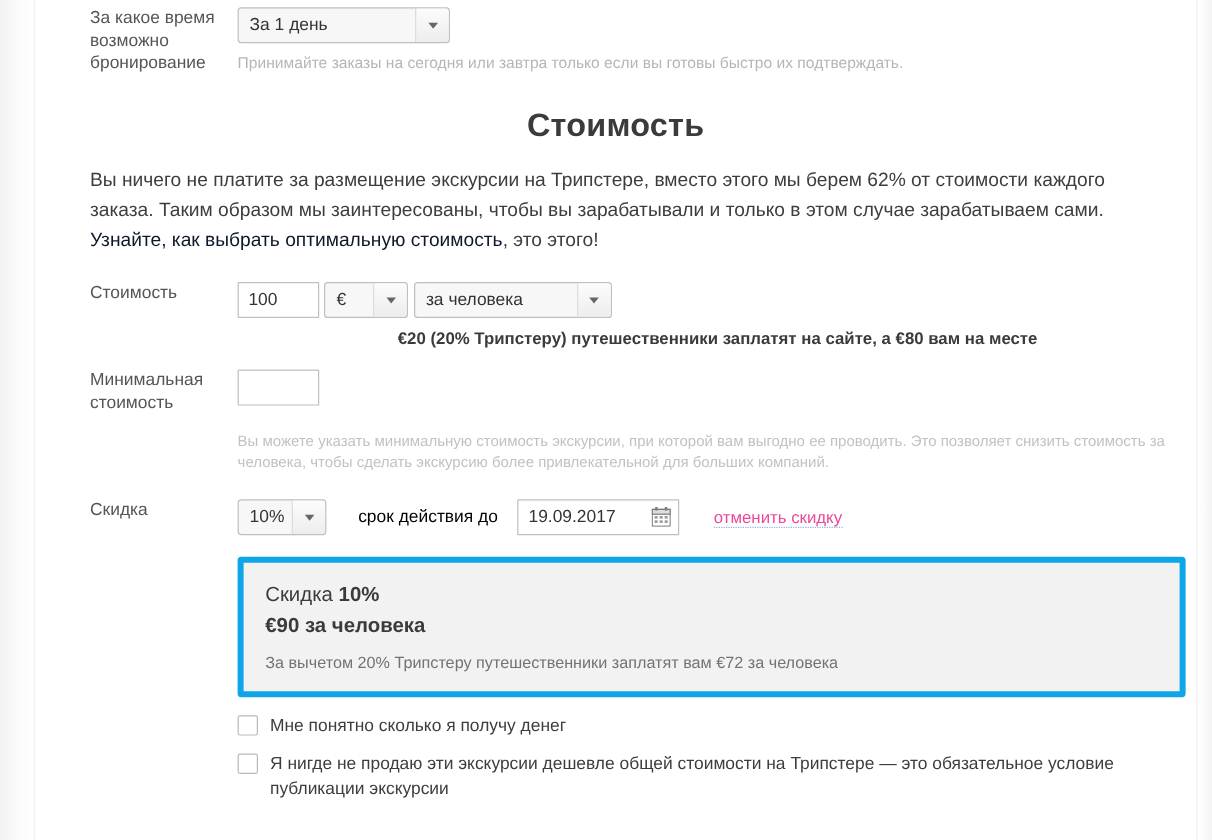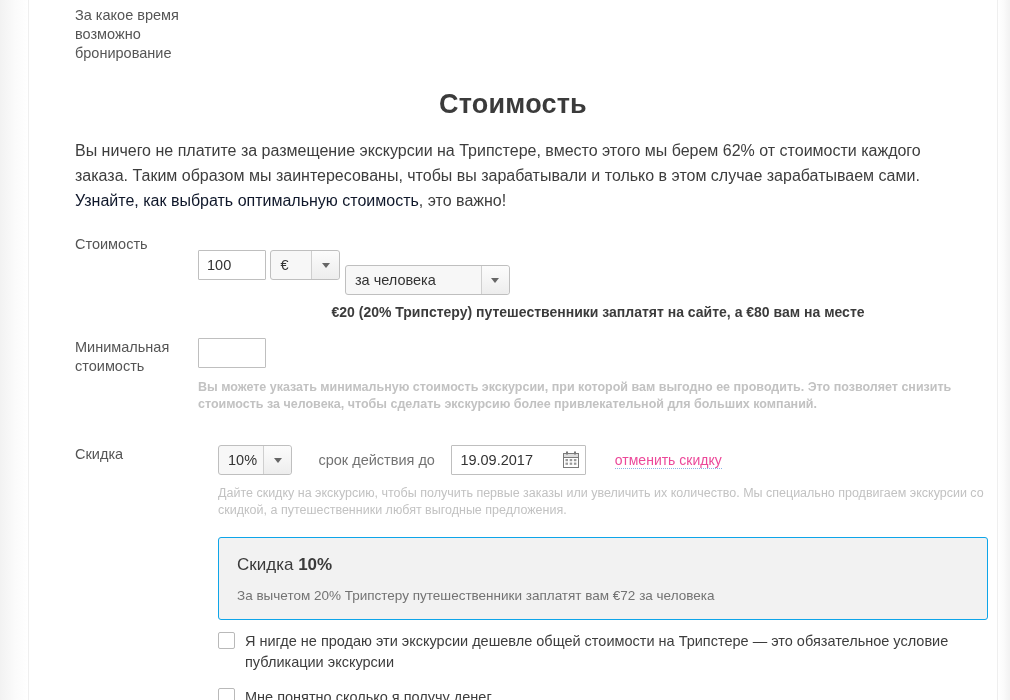--- a/index.html
+++ b/index.html
@@ -152,45 +152,44 @@
   }
   .intro a {
     color: #0f172a;
     text-decoration: none;
   }
 
   
   .price-row { margin-top: 22px; }
   .price-input { width: 68px; }
   .sel-currency { width: 70px; }
-  .sel-per { width: 165px; margin-top: 30px; }
+  .sel-per { width: 165px; }
   .price-note {
     margin-top: 9px;
     font-size: 14px;
     font-weight: bold;
     color: #3b3b3b;
     text-align: center;
   }
 
   
   .minprice-row { margin-top: 18px; }
   .min-input { width: 68px; }
   .min-hint {
-    margin-top: 11px;
+    margin-top: 22px;
     padding-right: 20px;
-    font-weight: bold;
-  }
-
-  
-  .discount-row { margin-top: 32px; gap: 20px; }
+  }
+
+  
+  .discount-row { margin-top: 22px; }
   .sel-discount { width: 74px; }
   .until-label {
     display: inline-block;
     font-size: 14.5px;
-    color: #737373;
+    color: #000000;
     margin: 0 12px 0 22px;
     vertical-align: middle;
   }
   .date-wrap {
     position: relative;
     display: inline-block;
     vertical-align: middle;
   }
   .date-input {
     width: 135px;
@@ -217,21 +216,21 @@
   .discount-hint {
     margin-top: 10px;
     padding-right: 10px;
   }
 
   
   .summary {
     margin-top: 18px;
     margin-right: 10px;
     background: #f2f2f2;
-    border: 1px solid #0ea5e9;
+    border: 5px solid #0ea5e9;
     border-radius: 3px;
     padding: 14px 18px 16px 18px;
   }
   .summary .line1 {
     font-size: 17px;
     color: #3b3b3b;
     line-height: 25px;
   }
   .summary .line1 b { font-weight: bold; }
   .summary .line2 {
@@ -276,26 +275,33 @@
 <body>
 
 <div class="page">
   <div class="gutter-left"></div>
   <div class="gutter-right"></div>
 
   <div class="content">
 
     <div class="row top-row">
       <div class="label-col">За какое время возможно бронирование</div>
+      <div class="field-col">
+        <div class="select sel-time">
+          <span class="sel-text">За 1 день</span>
+          <span class="sel-arrow"></span>
+        </div>
+        <div class="hint">Принимайте заказы на сегодня или завтра только если вы готовы быстро их подтверждать.</div>
+      </div>
     </div>
 
     <h2 class="section-title">Стоимость</h2>
 
     <div class="intro">
-      <span>Вы ничего не платите за размещение экскурсии на Трипстере, вместо этого мы берем 62% от стоимости каждого заказа. Таким образом мы заинтересованы, чтобы вы зарабатывали и только в этом случае зарабатываем сами. </span><a href="#">Узнайте, как выбрать оптимальную стоимость</a><span>, это важно!</span>
+      <span>Вы ничего не платите за размещение экскурсии на Трипстере, вместо этого мы берем 62% от стоимости каждого заказа. Таким образом мы заинтересованы, чтобы вы зарабатывали и только в этом случае зарабатываем сами. </span><a href="#">Узнайте, как выбрать оптимальную стоимость</a><span>, это этого!</span>
     </div>
 
     <div class="row price-row">
       <div class="label-col">Стоимость</div>
       <div class="field-col">
         <input class="textinput price-input" type="text" value="100" style="">
         <span class="select sel-currency">
           <span class="sel-text">€</span>
           <span class="sel-arrow"></span>
         </span>
@@ -332,36 +338,36 @@
             <rect x="11" y="0.5" width="2" height="3" fill="#7a7a7a"></rect>
             <rect x="2.5" y="8" width="2.5" height="2.2" fill="#9a9a9a"></rect>
             <rect x="6.7" y="8" width="2.5" height="2.2" fill="#9a9a9a"></rect>
             <rect x="10.9" y="8" width="2.5" height="2.2" fill="#9a9a9a"></rect>
             <rect x="2.5" y="11.6" width="2.5" height="2.2" fill="#9a9a9a"></rect>
             <rect x="6.7" y="11.6" width="2.5" height="2.2" fill="#9a9a9a"></rect>
             <rect x="10.9" y="11.6" width="2.5" height="2.2" fill="#9a9a9a"></rect>
           </svg>
         </span>
         <a class="cancel-link" href="#">отменить скидку</a>
-        <div class="hint-small discount-hint">Дайте скидку на экскурсию, чтобы получить первые заказы или увеличить их количество. Мы специально продвигаем экскурсии со скидкой, а путешественники любят выгодные предложения.</div>
 
         
         <div class="summary">
           <div class="line1">
             <span>Скидка </span><b>10%</b>
           </div>
+          <div class="line2">€90 за человека</div>
           <div class="line3">За вычетом 20% Трипстеру путешественники заплатят вам €72 за человека</div>
         </div>
 
         
+        <div class="check-row">
+          <span class="cbox"></span>
+          <span class="check-text">Мне понятно сколько я получу денег</span>
+        </div>
         <div class="check-row second">
           <span class="cbox"></span>
           <span class="check-text">Я нигде не продаю эти экскурсии дешевле общей стоимости на Трипстере — это обязательное условие публикации экскурсии</span>
         </div>
-        <div class="check-row">
-          <span class="cbox"></span>
-          <span class="check-text">Мне понятно сколько я получу денег</span>
-        </div>
       </div>
     </div>
 
   </div>
 </div>
 
 </body></html>

